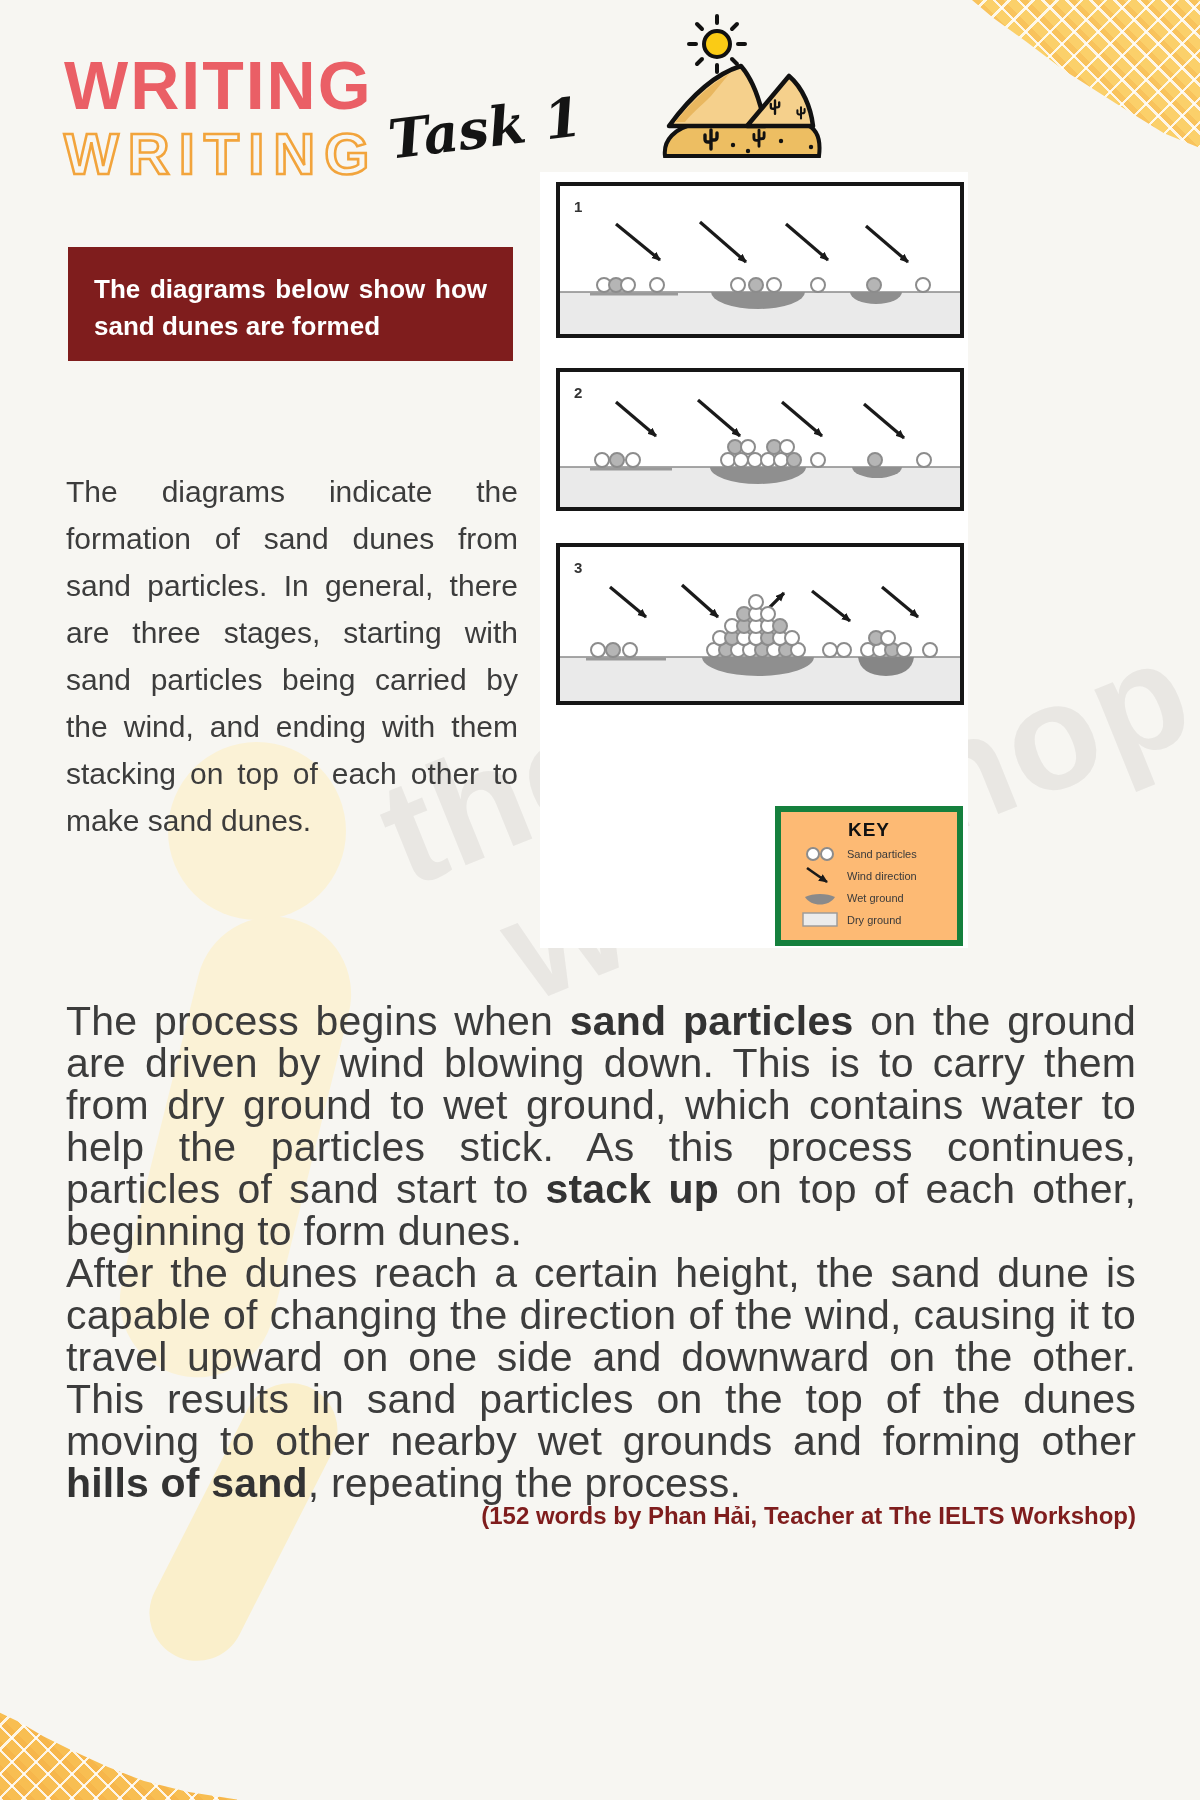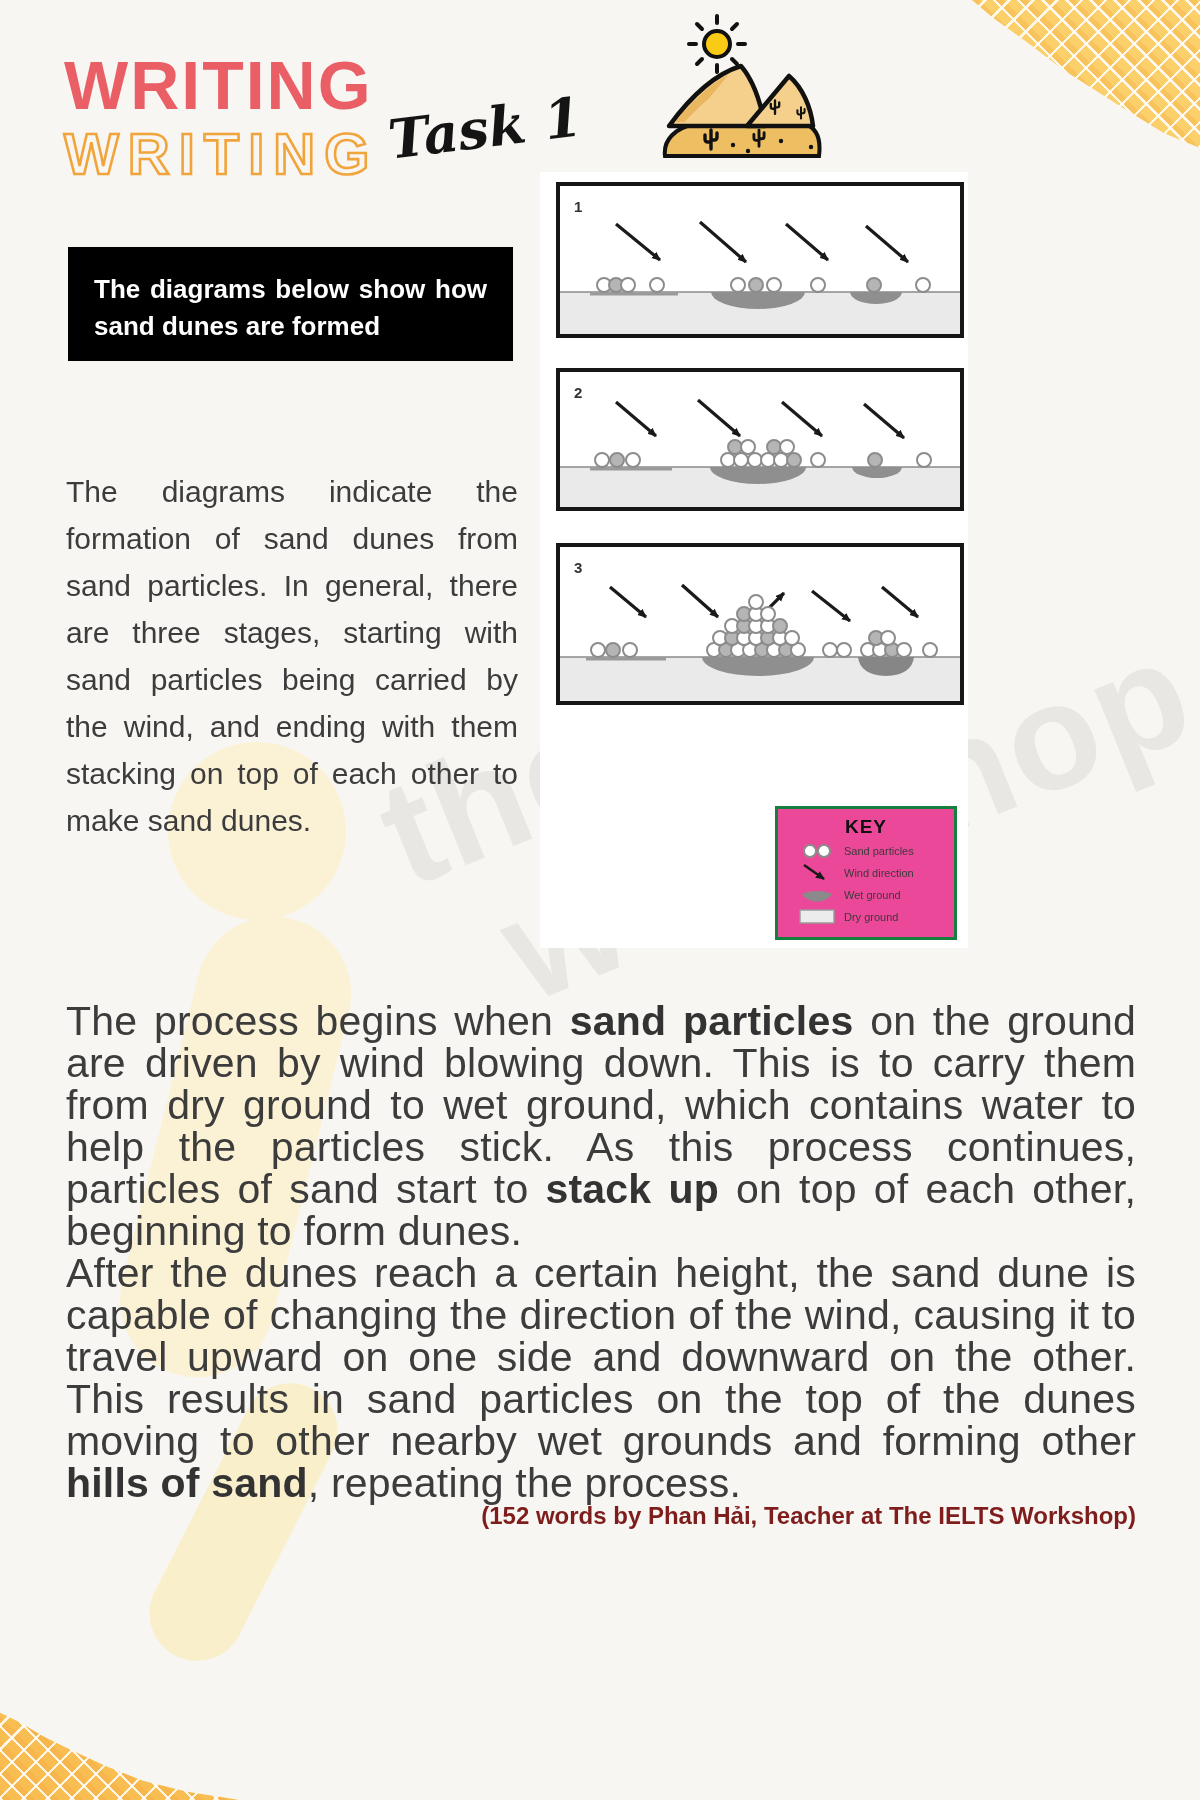--- a/index.html
+++ b/index.html
@@ -43,39 +43,39 @@
   .title-secondary{
     font-size:58px;font-weight:bold;letter-spacing:9px;color:transparent;
     -webkit-text-stroke:2.6px #F2A43C;z-index:2;
   }
   .task-label{
     font-family:"DejaVu Serif",serif;font-style:italic;font-weight:bold;
     font-size:54px;color:#141414;transform:rotate(-7deg);z-index:2;
   }
   
   .prompt-box{
-    width:445px;height:114px;background:#000000;box-sizing:border-box;
+    width:445px;height:114px;background:#7f1d1d;box-sizing:border-box;
     padding:24px 26px;color:#ffffff;font-weight:bold;font-size:26px;
     line-height:37px;text-align:justify;z-index:2;
   }
   
   .para{ text-align:justify;color:#3c3c3c;z-index:2;}
   .para b{font-weight:bold;color:#333333;}
   .intro-para{width:452px;font-size:30px;line-height:47px;}
   .body-para{width:1070px;font-size:41px;line-height:42px;letter-spacing:.2px;}
   .credit{
     width:1070px;text-align:right;color:#7f1d1d;font-weight:bold;
     font-size:24px;z-index:2;
   }
   
   .diagram-backdrop{left:540px;top:172px;width:428px;height:776px;background:#ffffff;z-index:1;}
   .panel{background:#ffffff;border:4px solid #161616;z-index:3;}
   .panel svg{display:block;width:100%;height:100%;}
   .plabel{font-family:"Liberation Sans",sans-serif;font-size:15px;font-weight:bold;fill:#333;}
-  .key-box{background:#ec4899;border:3px solid #15803d;z-index:3;}
+  .key-box{background:#fdba74;border:6px solid #15803d;z-index:3;}
   .key-box svg{display:block;width:100%;height:100%;}
   .ktitle{font-family:"Liberation Sans",sans-serif;font-size:19px;font-weight:bold;fill:#111;letter-spacing:1px;}
   .klabel{font-family:"Liberation Sans",sans-serif;font-size:11px;fill:#3a3a3a;}
   .sp{fill:#ffffff;stroke:#8c8c8c;stroke-width:2;}
   .spg{fill:#b5b5b5;stroke:#8c8c8c;stroke-width:2;}
   .warrow{stroke:#1a1a1a;stroke-width:3.2;}
 </style>
 </head>
 <body>
 

